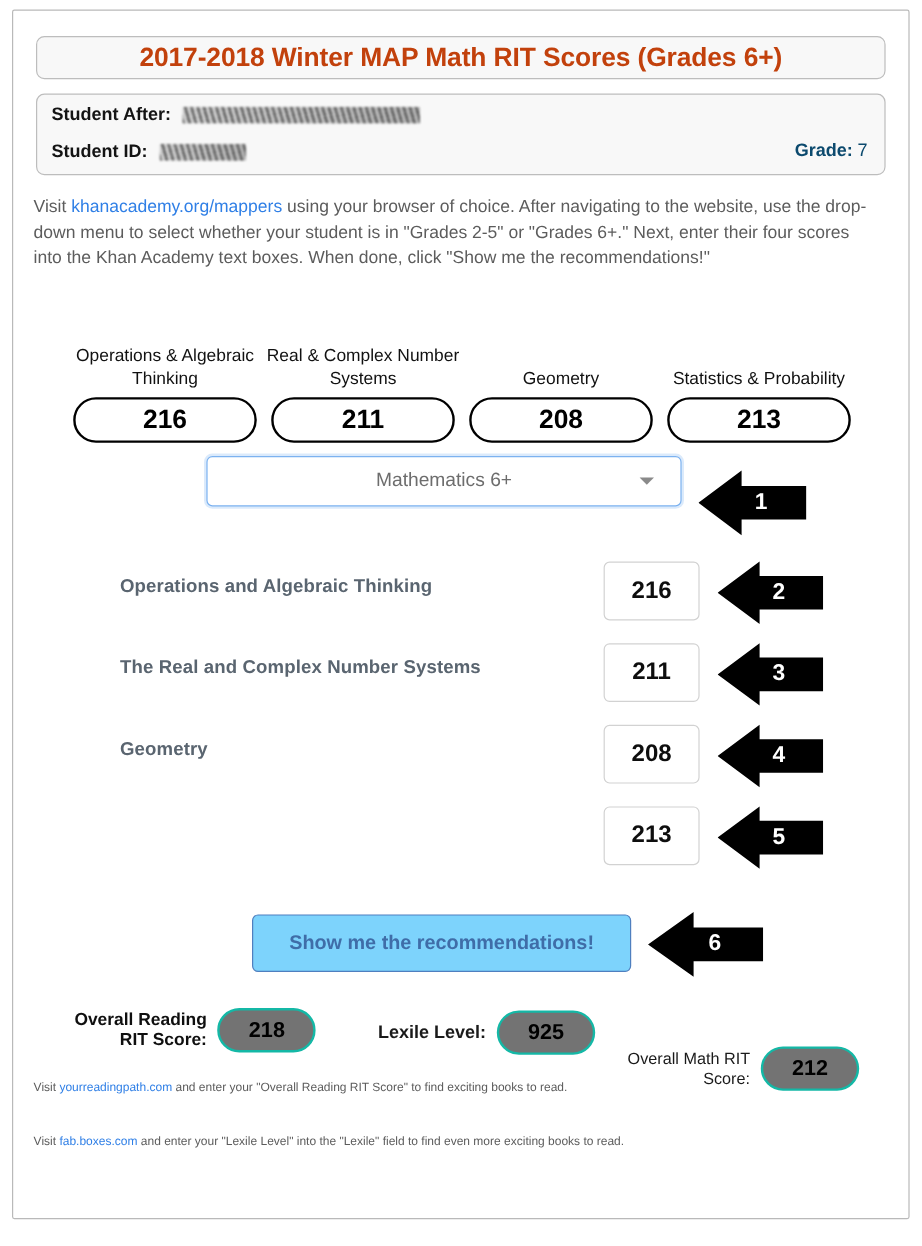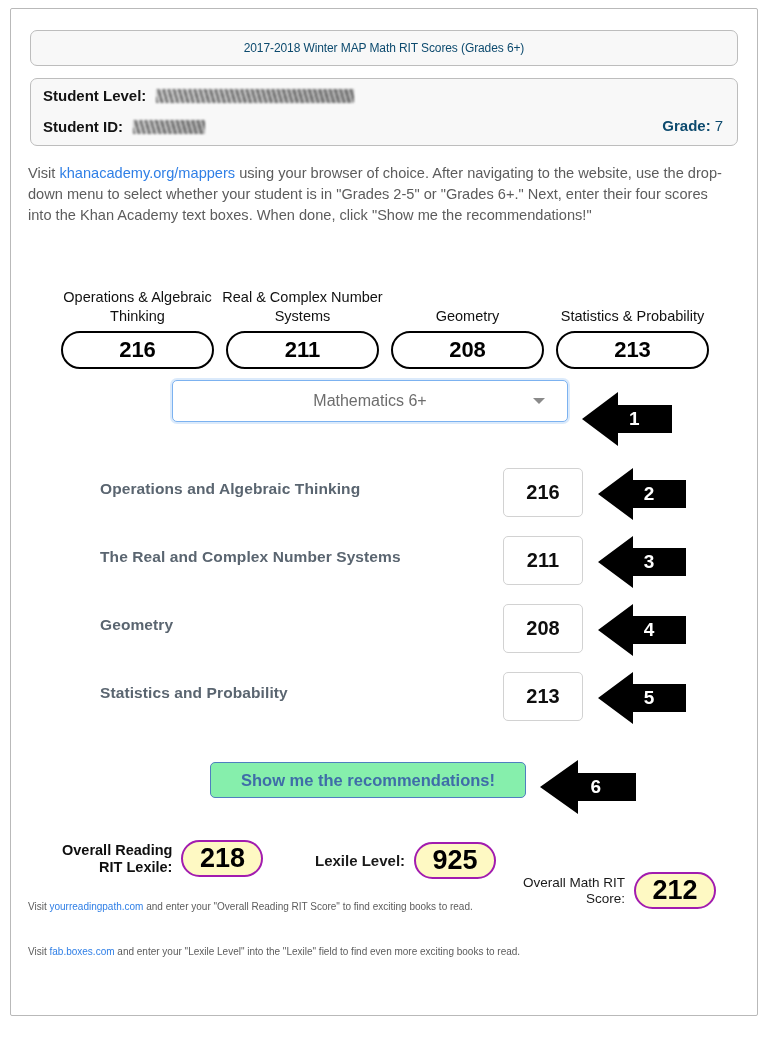--- a/index.html
+++ b/index.html
@@ -28,21 +28,21 @@
   .title-box {
     position: absolute;
     left: 30px; top: 30px;
     width: 708px; height: 36px;
     background: #f8f8f8;
     border: 1px solid #bdbdbd;
     border-radius: 7px;
     display: flex; align-items: center; justify-content: center;
   }
   .title-text {
-    font-size: 12px; font-weight: normal; color: #0c4a6e;
+    font-size: 22px; font-weight: bold; color: #c2410c;
     letter-spacing: -0.1px;
   }
 
   
   .student-box {
     position: absolute;
     left: 30px; top: 78px;
     width: 708px; height: 68px;
     background: #f8f8f8;
     border: 1px solid #bdbdbd;
@@ -142,24 +142,24 @@
     border: 1px solid #d2d2d2;
     border-radius: 5px;
     display: flex; align-items: center; justify-content: center;
     font-size: 20px; font-weight: bold; color: #0e0e0e;
   }
 
   
   .show-btn {
     position: absolute;
     left: 210px; top: 762px;
-    width: 316px; height: 36px;
+    width: 316px; height: 48px;
     border: 1px solid #4f7fbf;
     border-radius: 5px;
-    background: #86efac;
+    background: #7dd3fc;
     display: flex; align-items: center; justify-content: center;
     font-size: 16.5px; font-weight: bold; color: #3f6da8;
   }
 
   
   .arrow {
     position: absolute;
     display: block;
   }
   .arrow svg { display: block; }
@@ -185,25 +185,25 @@
   .bs-label-med {
     font-size: 15px; font-weight: bold; color: #1a1a1a;
   }
   .bs-label-light {
     font-size: 13.5px; font-weight: normal; color: #1a1a1a;
     line-height: 16px; text-align: right;
   }
   .bs-pill {
     margin-left: 9px;
     width: 82px; height: 37px;
-    border: 2px solid #a21caf;
+    border: 2px solid #14b8a6;
     border-radius: 19px;
-    background: #fef9c3;
-    display: flex; align-items: center; justify-content: center;
-    font-size: 27px; font-weight: bold; color: #000;
+    background: #737373;
+    display: flex; align-items: center; justify-content: center;
+    font-size: 18px; font-weight: bold; color: #000;
   }
   .bs-reading { left: 32px; top: 4px; }
   .bs-lexile  { left: 285px; top: 6px; }
   .bs-math    { left: 493px; top: 5px; margin-top: 31px; }
 
   
   .footer-p {
     position: absolute;
     left: 28px;
     width: 700px;
@@ -219,21 +219,21 @@
 
 <div id="page">
   <div class="page-frame"></div>
 
   <div class="title-box">
     <div class="title-text">2017-2018 Winter MAP Math RIT Scores (Grades 6+)</div>
   </div>
 
   <div class="student-box">
     <div class="si-row si-name-row">
-      <span class="si-label">Student Level:</span>
+      <span class="si-label">Student After:</span>
       <span class="redact redact-name"></span>
     </div>
     <div class="si-row si-id-row">
       <span class="si-label">Student ID:</span>
       <span class="redact redact-id"></span>
     </div>
     <div class="si-grade">
       <b>Grade:</b><span class="val">7</span>
     </div>
   </div>
@@ -280,21 +280,20 @@
     </div>
     <div class="ka-row">
       <div class="ka-label">The Real and Complex Number Systems</div>
       <div class="ka-input">211</div>
     </div>
     <div class="ka-row">
       <div class="ka-label">Geometry</div>
       <div class="ka-input">208</div>
     </div>
     <div class="ka-row">
-      <div class="ka-label">Statistics and Probability</div>
       <div class="ka-input">213</div>
     </div>
   </div>
 
   <div class="arrow" style="left:598px; top:466px;">
     <svg width="88" height="56" viewBox="0 0 88 56" aria-hidden="true">
       <path d="M0 28 L35 2 L35 14 L88 14 L88 42 L35 42 L35 54 Z" fill="#000"></path>
     </svg>
     <span class="num">2</span>
   </div>
@@ -325,21 +324,21 @@
     <svg width="96" height="58" viewBox="0 0 96 58" aria-hidden="true">
       <path d="M0 29 L38 2 L38 15 L96 15 L96 43 L38 43 L38 56 Z" fill="#000"></path>
     </svg>
     <span class="num">6</span>
   </div>
 
   <div class="bottom-scores">
     <div class="bs-item bs-reading">
       <div class="bs-label-bold">
         <div>Overall Reading</div>
-        <div>RIT Lexile:</div>
+        <div>RIT Score:</div>
       </div>
       <div class="bs-pill">218</div>
     </div>
 
     <div class="bs-item bs-lexile">
       <div class="bs-label-med">Lexile Level:</div>
       <div class="bs-pill">925</div>
     </div>
 
     <div class="bs-item bs-math">

